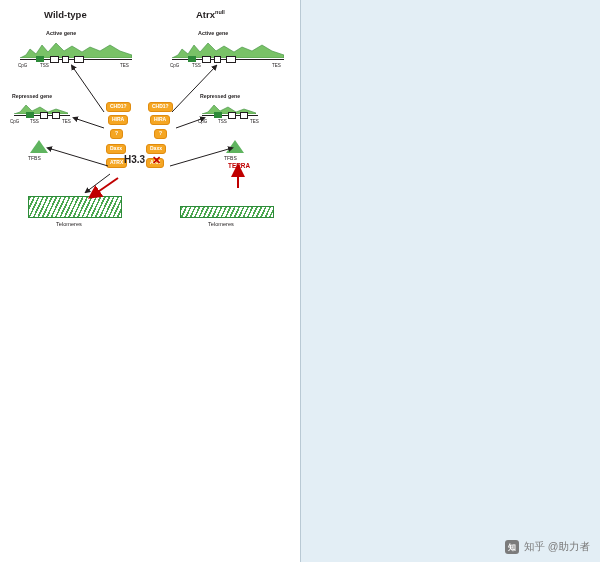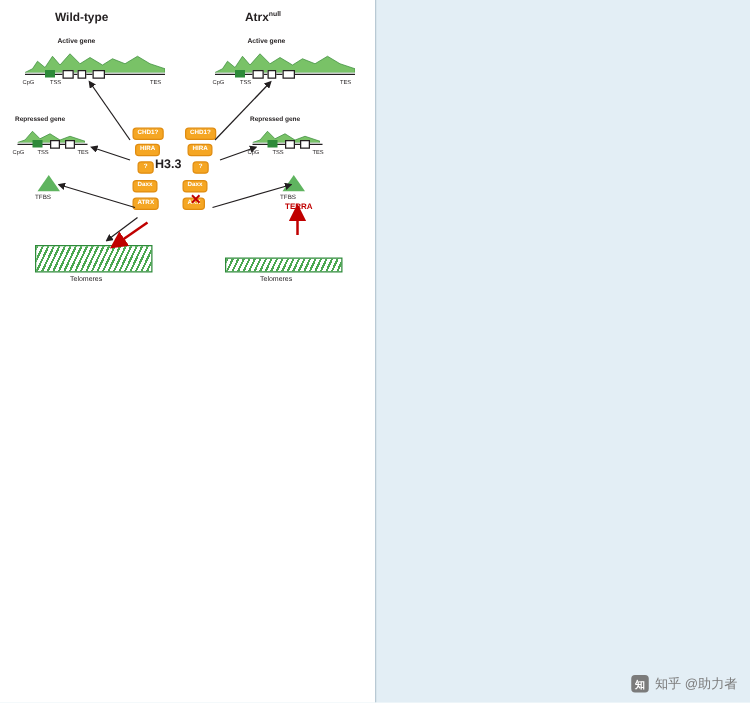--- a/index.html
+++ b/index.html
@@ -59,21 +59,21 @@
   .obox{
     position:absolute;border-radius:3px;background:#f5a623;border:1px solid #e08c10;
     color:#fff;font-size:5px;font-weight:bold;text-align:center;
     padding:1.4px 3px;line-height:1;white-space:nowrap;
   }
   .arrow{position:absolute;}
   .telomere{
     position:absolute;border:1px solid #2e8b3a;
     background:repeating-linear-gradient(115deg,#4aa74f 0 1.6px,#ffffff 1.6px 4px);
   }
-  .h33{position:absolute;font-weight:bold;color:#231f20;}
+  .h33{position:absolute;font-weight:bold;color:#231f20;margin-top:28px;}
   .qmark{position:absolute;border:1px solid #231f20;background:#fff;font-size:5px;padding:0 2.2px;line-height:1.15;}
 
   
   #after-panel{left:280px;top:122px;width:297px;height:257px;border:1px solid #9a9a9a;background:#fff;}
   #after-left{position:absolute;left:0;top:0;width:50%;height:100%;background:#ffffff;}
   #after-right{position:absolute;left:50%;top:0;width:50%;height:100%;background:#e3eef5;border-left:1px solid #b9c9d4;}
 
   .triangle-green{width:0;height:0;border-left:7px solid transparent;border-right:7px solid transparent;border-bottom:11px solid #5fb45f;position:absolute;}
 
   .watermark{position:absolute;right:10px;bottom:8px;display:flex;align-items:center;gap:5px;color:#7b7b7b;font-size:10.5px;}

